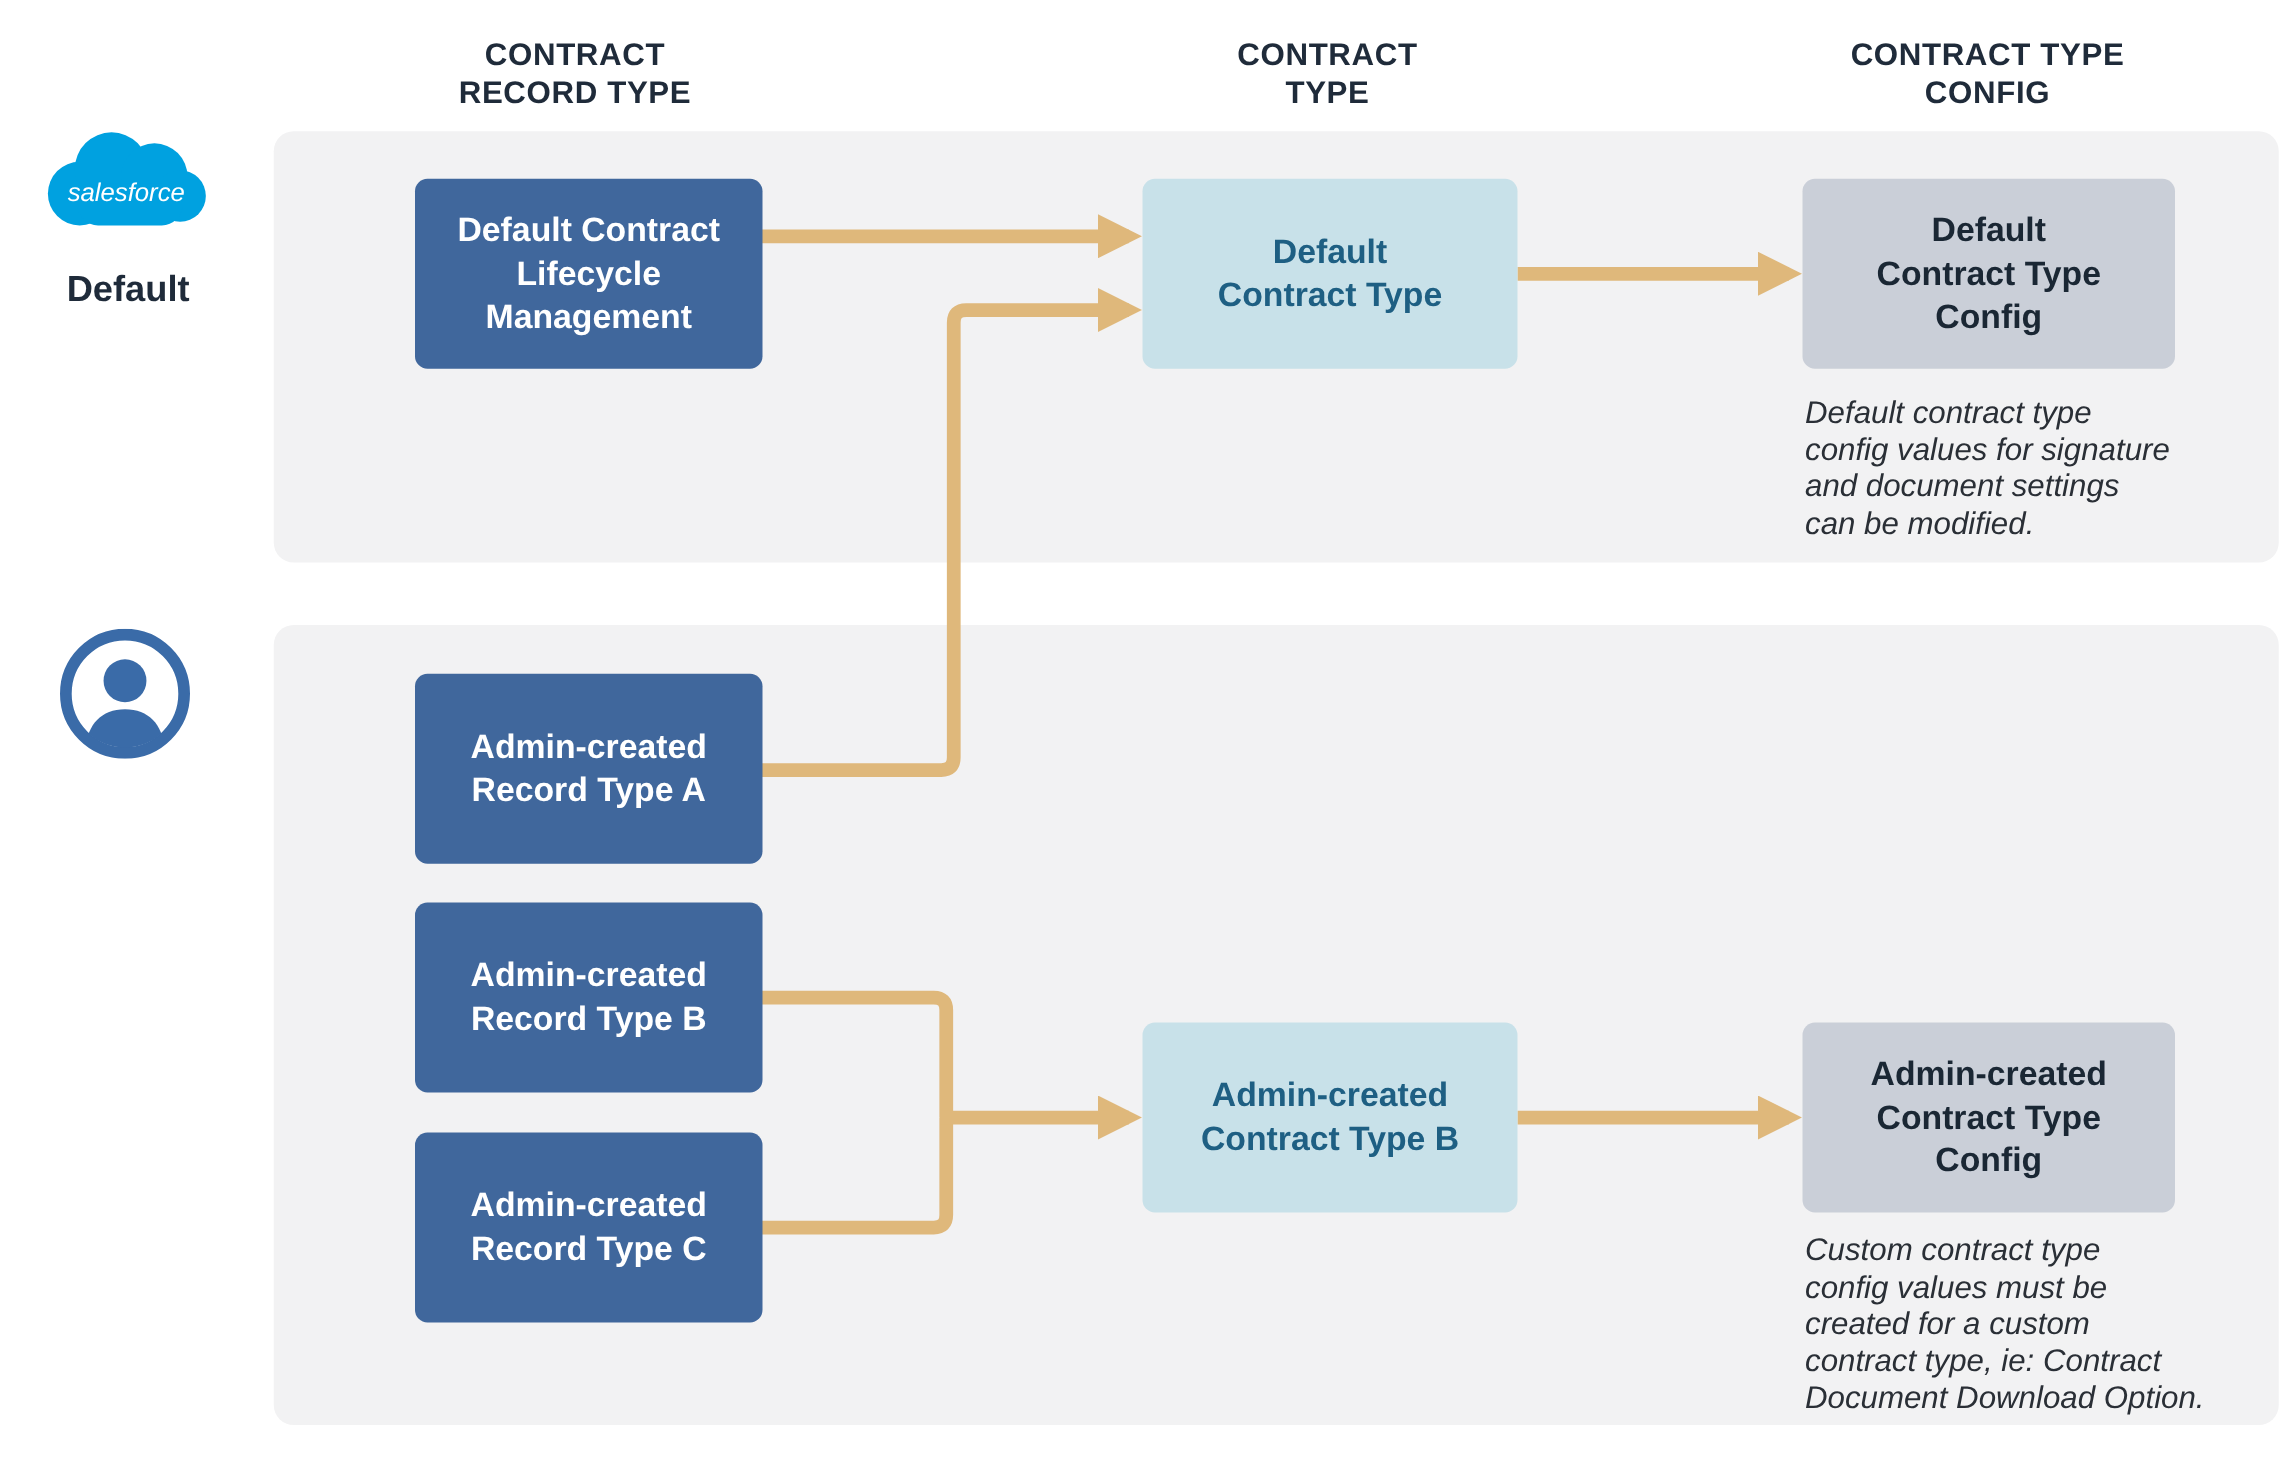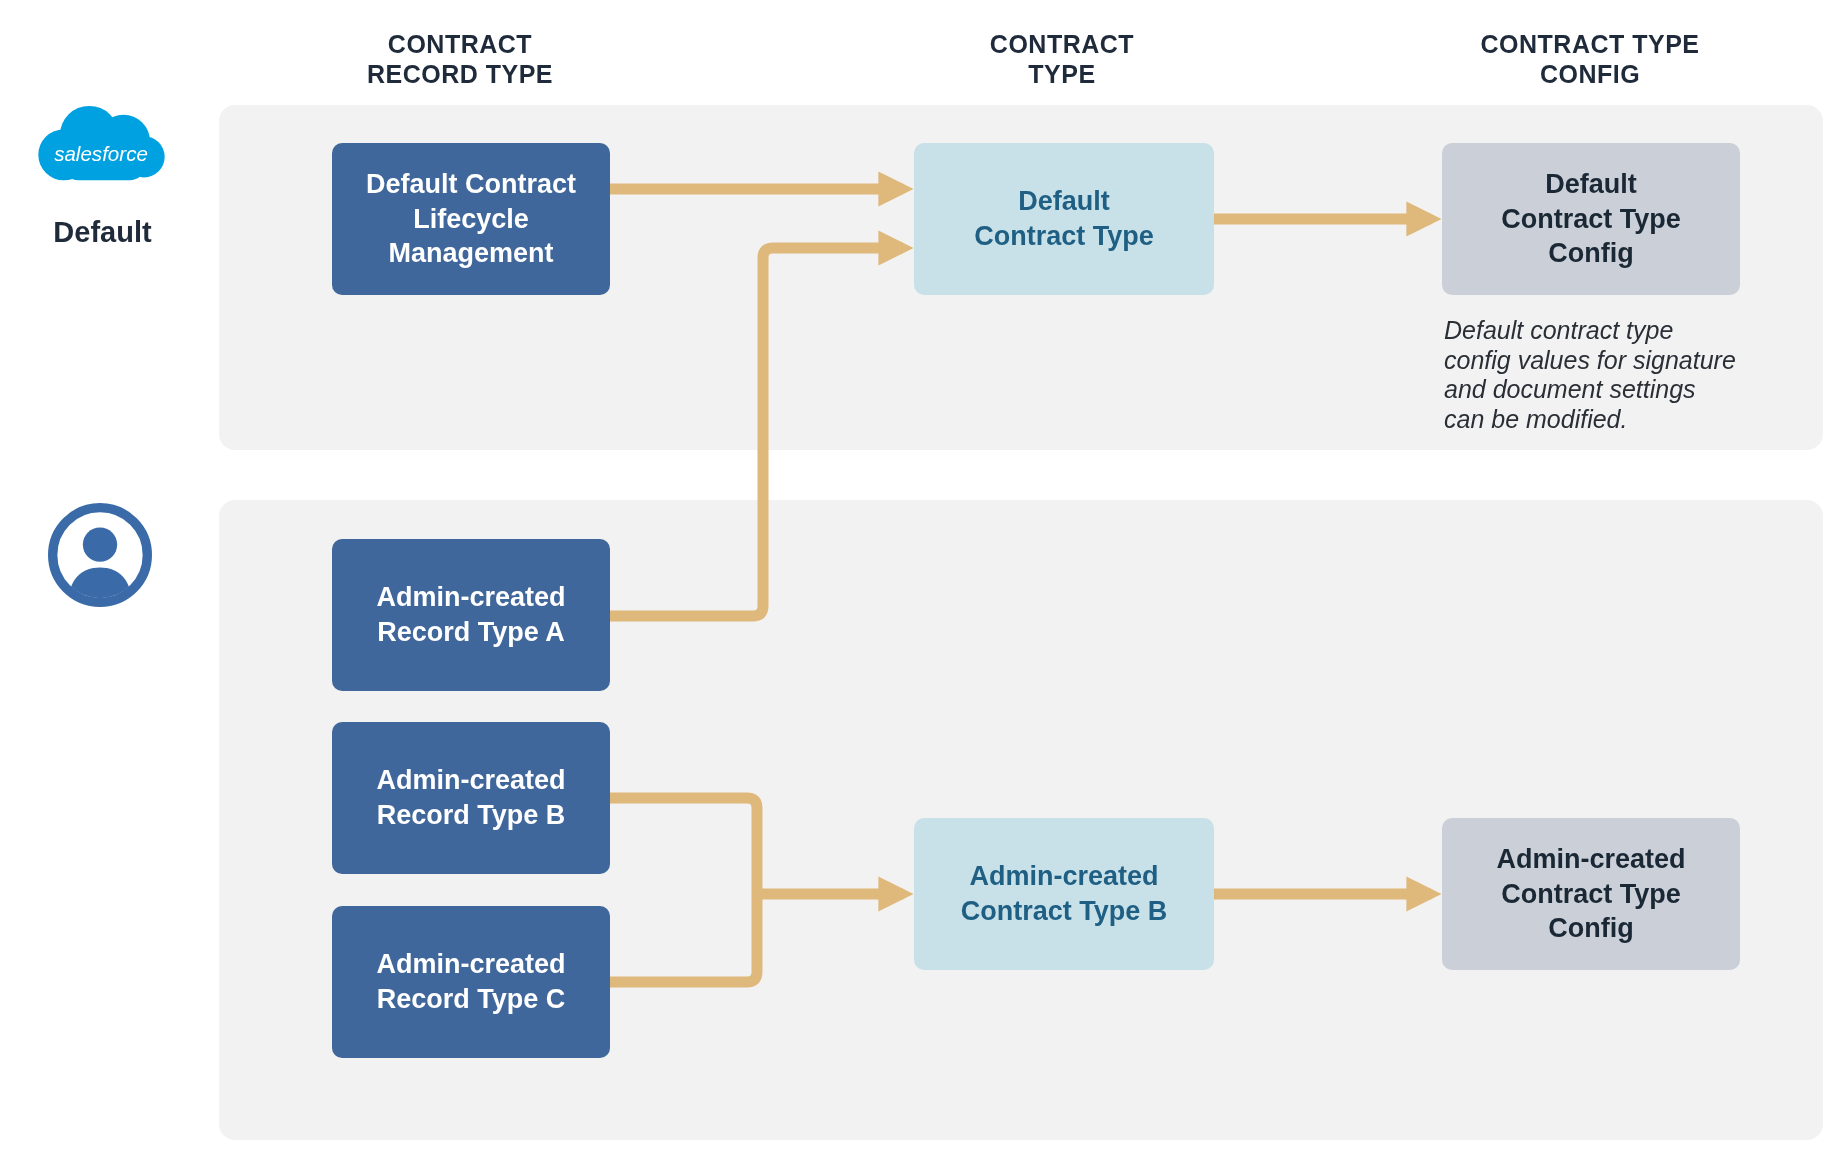--- a/index.html
+++ b/index.html
@@ -184,14 +184,19 @@
   </div>
   <div class="box box-light" id="b-atype">
     <span>Admin-created
 Contract Type B</span>
   </div>
   <div class="box box-gray" id="b-aconfig">
     <span>Admin-created
 Contract Type
 Config</span>
   </div>
+  <div class="note" id="note-admin">Custom contract type
+config values must be
+created for a custom
+contract type, ie: Contract
+Document Download Option.</div>
 
 </div>
 
 </body></html>

